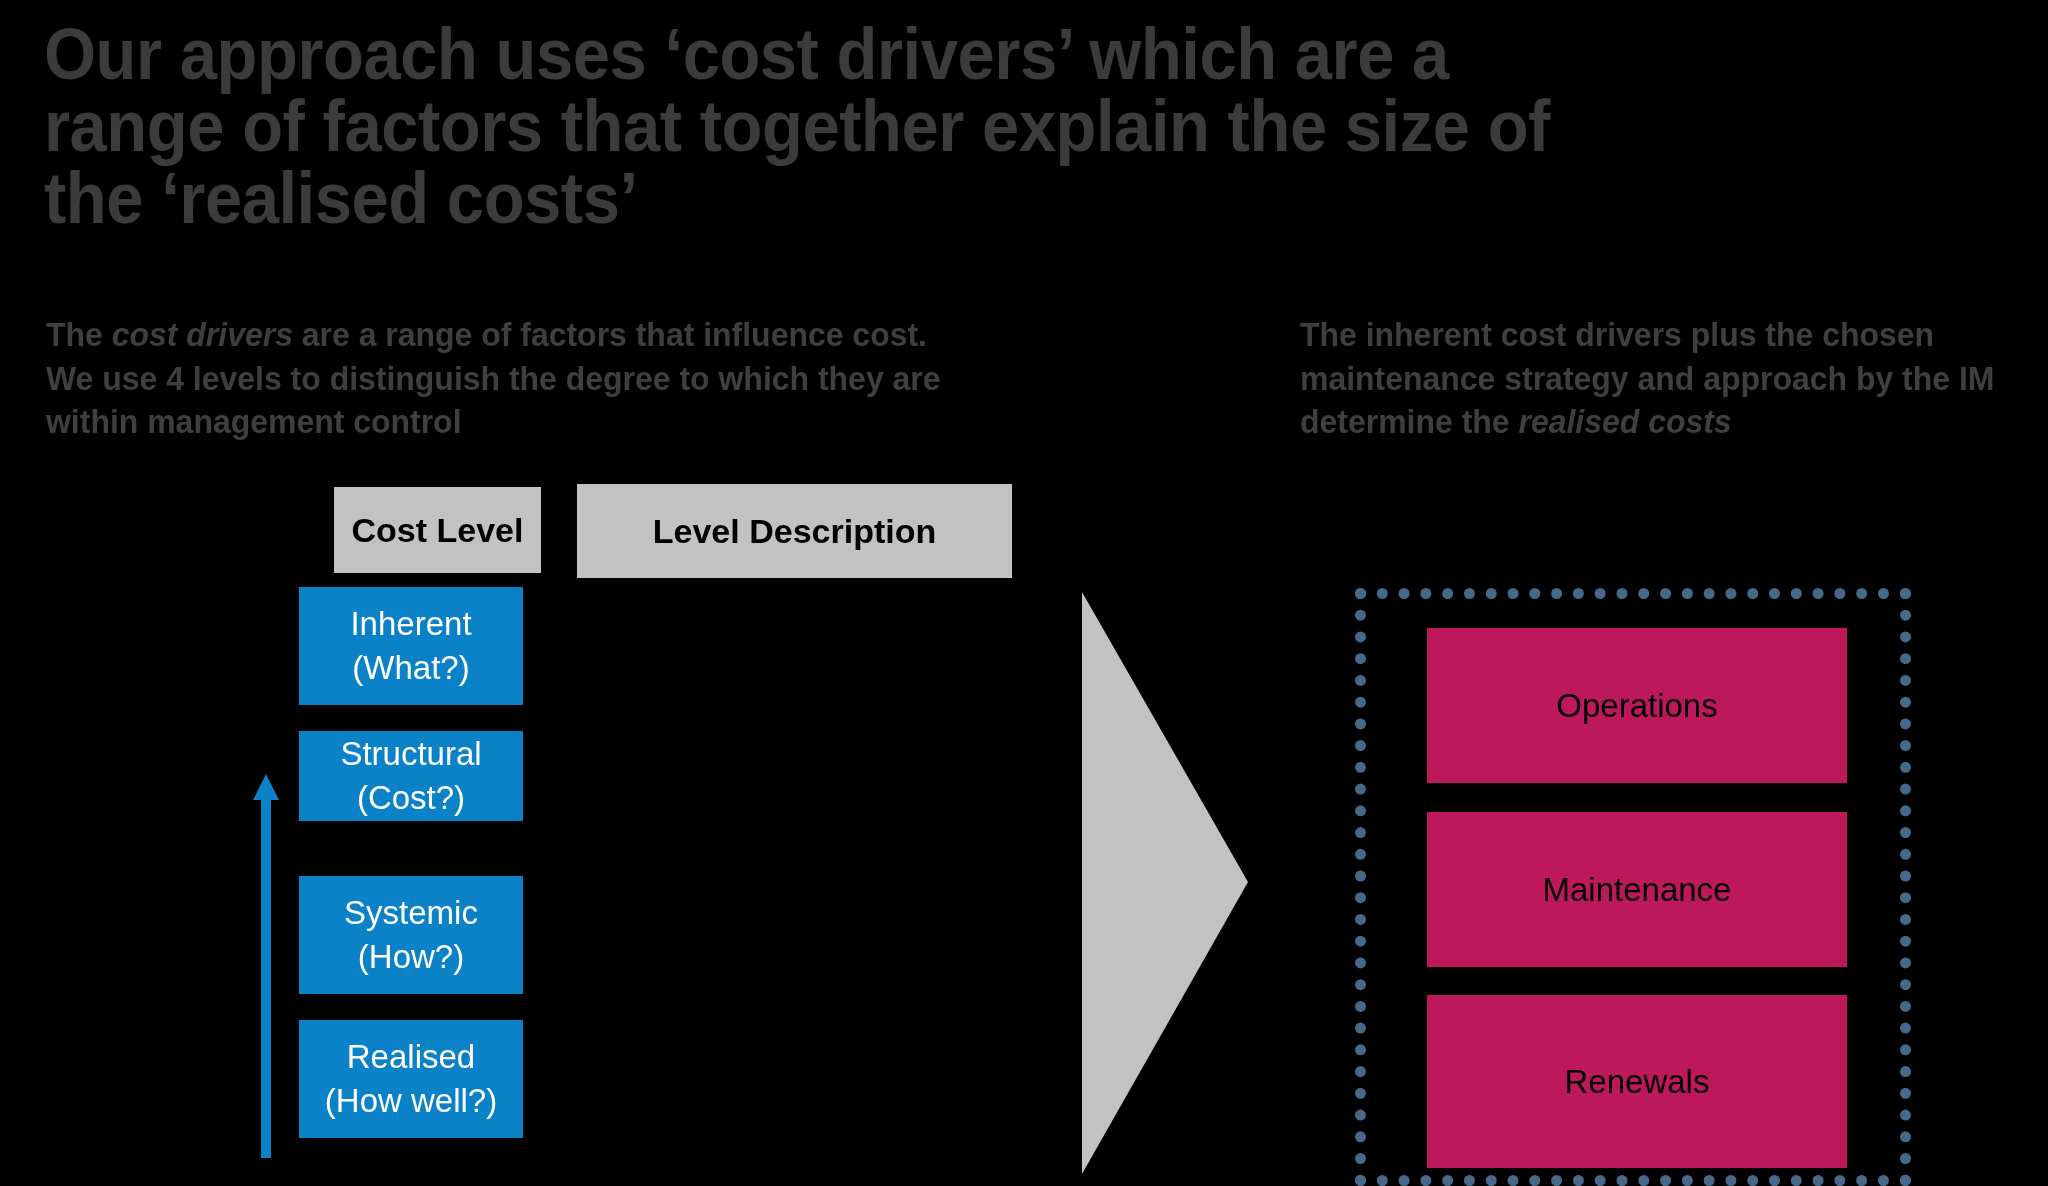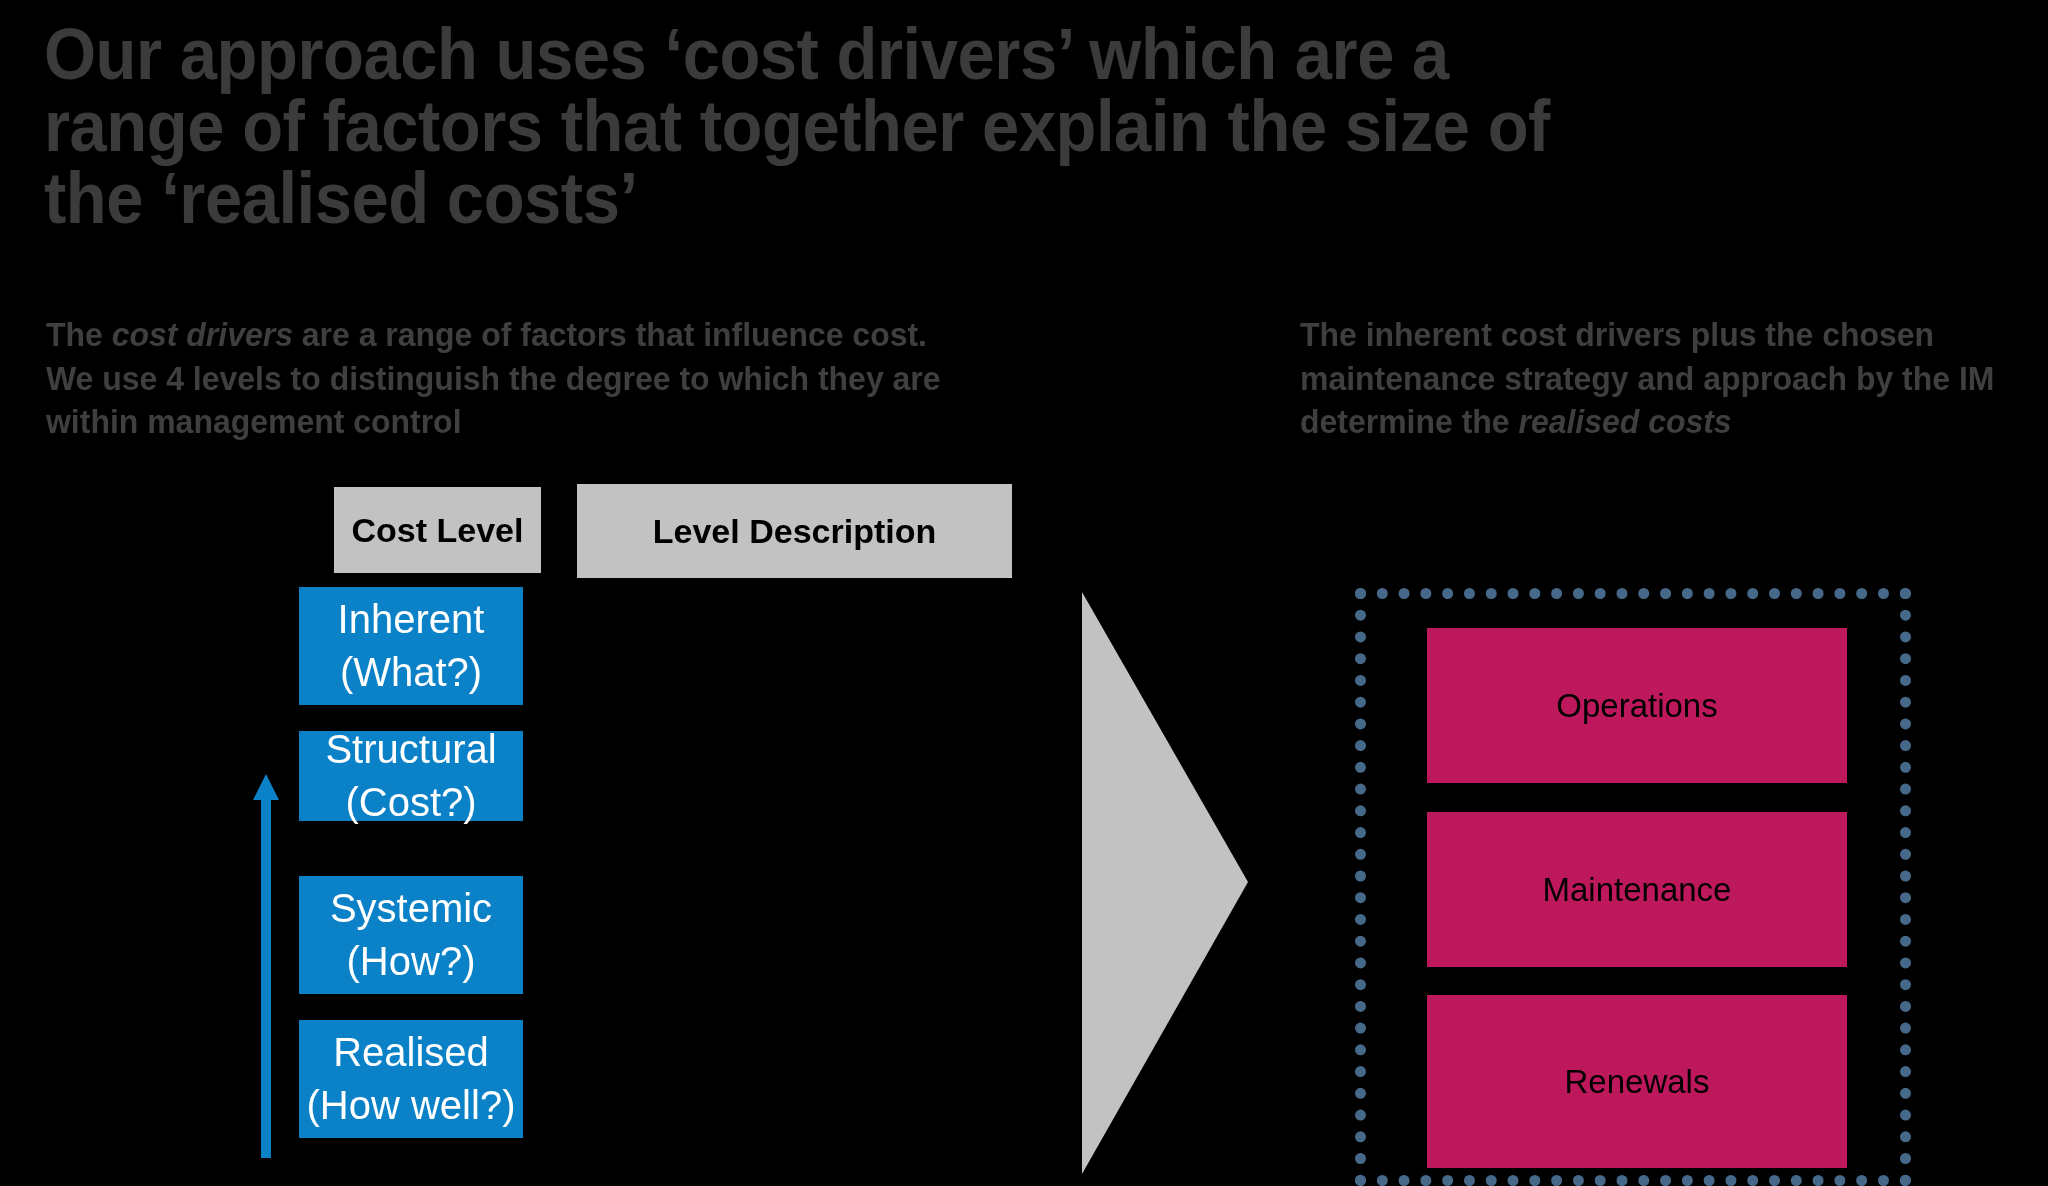--- a/index.html
+++ b/index.html
@@ -60,21 +60,21 @@
   }
   #hdr-cost-level   { left: 299px; top: 487px; width: 207px; height: 86px; margin-left: 35px; }
   #hdr-level-desc   { left: 537px; top: 484px; width: 435px; height: 94px; margin-left: 40px; }
 
   .level-box {
     position: absolute;
     left: 299px;
     width: 224px;
     background: #0b82c8;
     color: #ffffff;
-    font-size: 40px;
+    font-size: 33px;
     line-height: 1.32;
     text-align: center;
     display: flex;
     align-items: center;
     justify-content: center;
     font-family: "Liberation Sans", sans-serif;
   }
   #level-inherent   { top: 587px;  height: 118px; }
   #level-structural { top: 731px;  height: 90px; }
   #level-systemic   { top: 876px;  height: 118px; }

